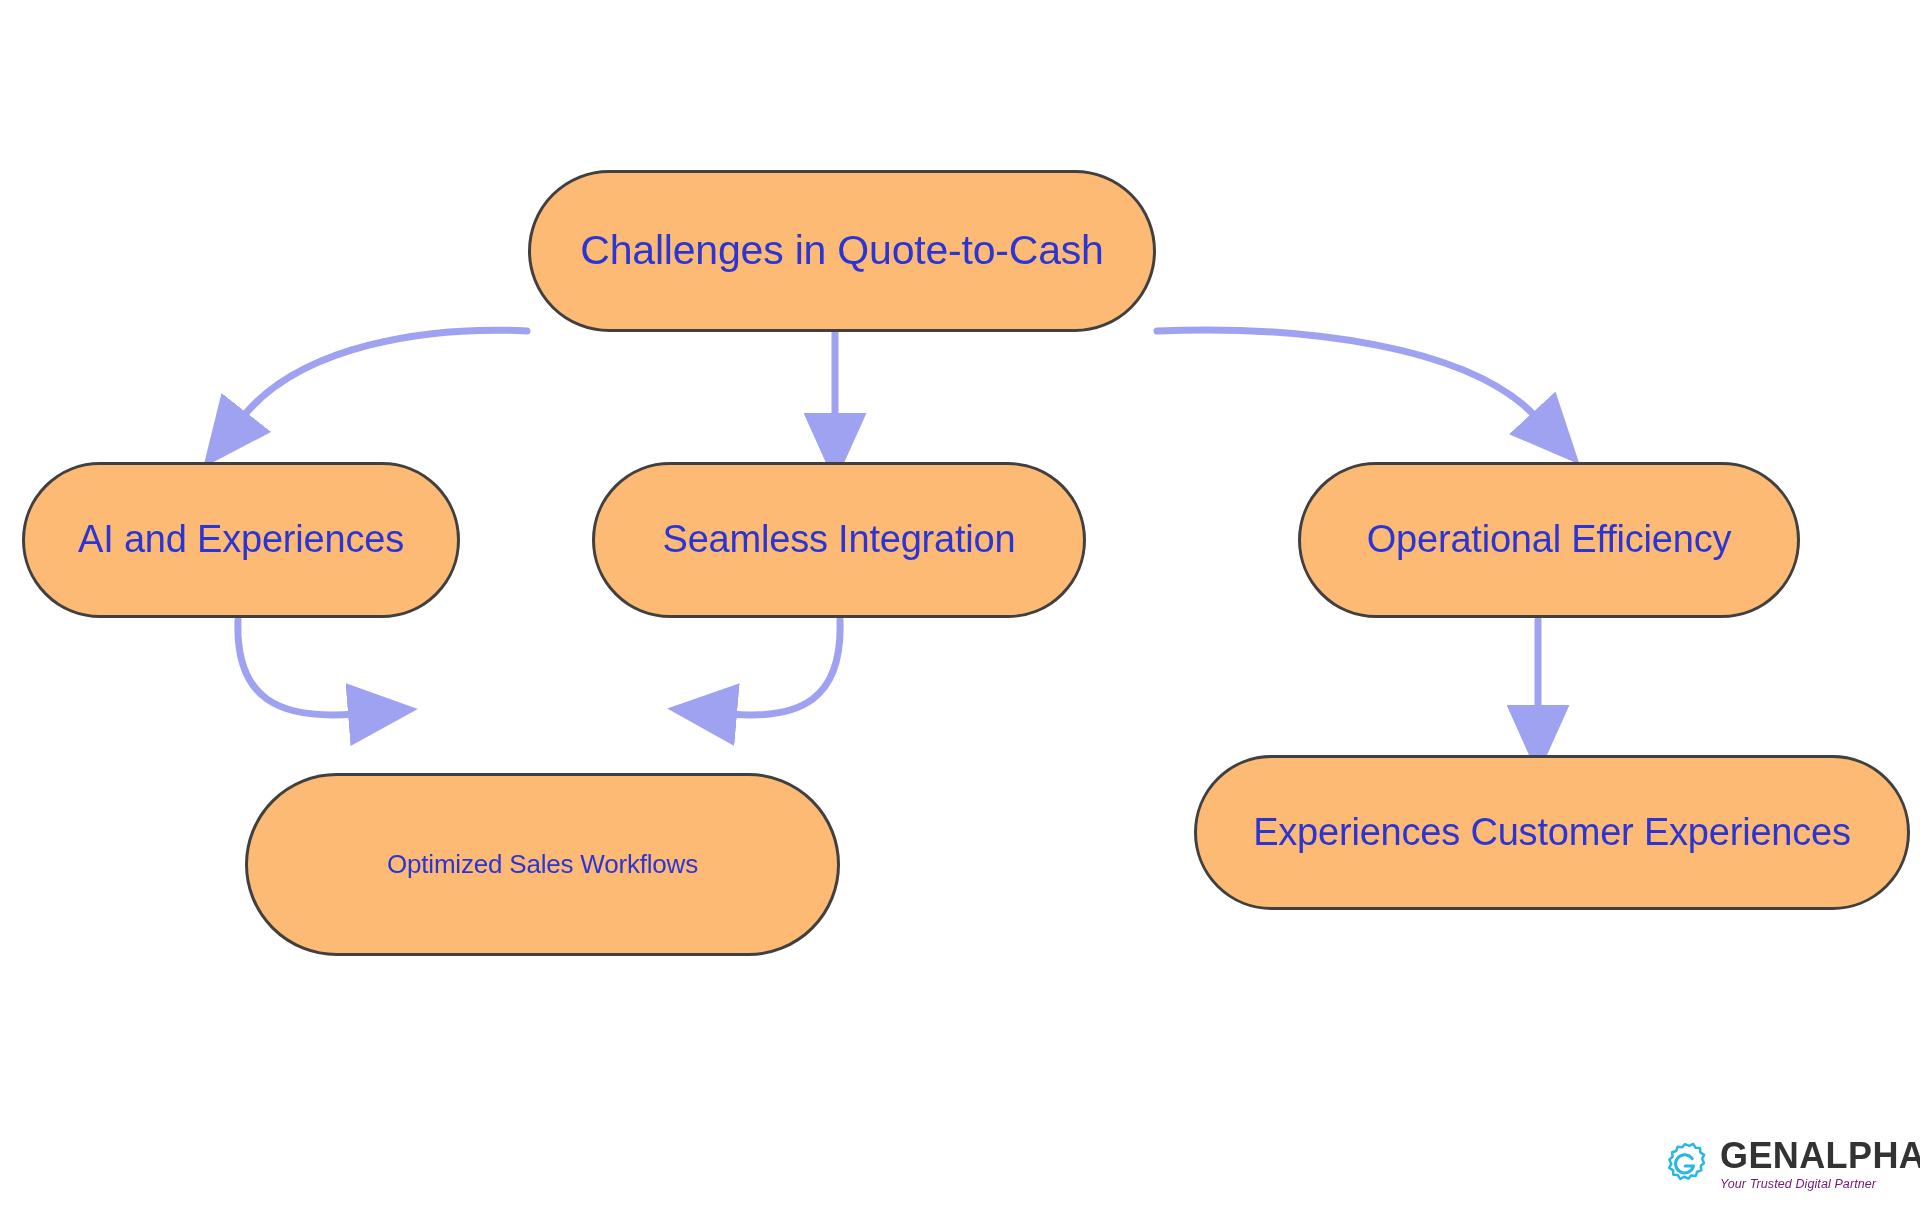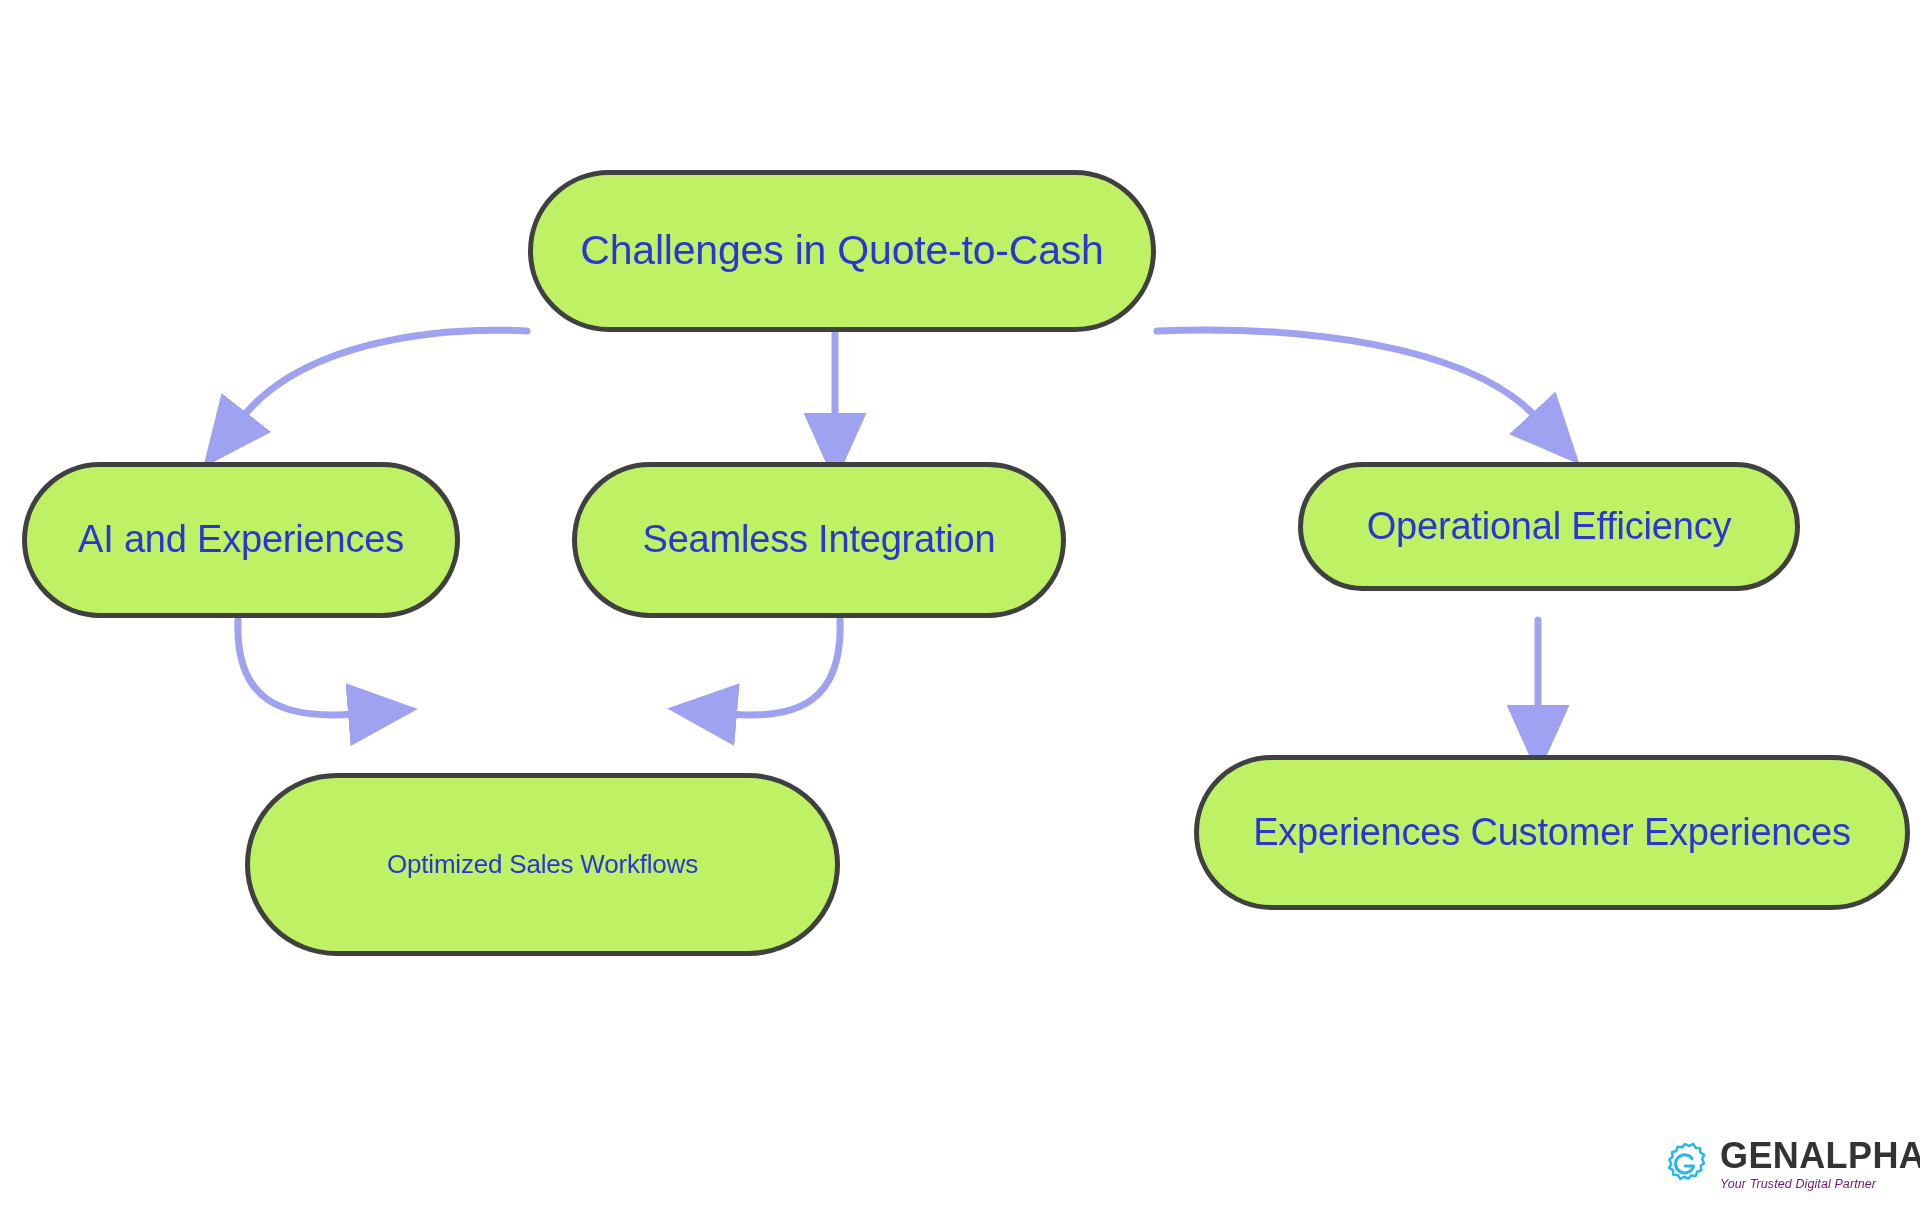--- a/index.html
+++ b/index.html
@@ -26,22 +26,22 @@
     height: 1215px;
     pointer-events: none;
   }
   .node {
     position: absolute;
     box-sizing: border-box;
     display: flex;
     align-items: center;
     justify-content: center;
     text-align: center;
-    background: #bef264;
-    border: 5px solid #404040;
+    background: #fdba74;
+    border: 3px solid #404040;
     border-radius: 999px;
     color: #2B35D4;
     letter-spacing: -0.2px;
     line-height: 1.1;
     padding: 0 34px;
     white-space: nowrap;
     font-weight: 400;
   }
   
   #node-root {
@@ -53,31 +53,31 @@
   }
   
   #node-ai {
     left: 22px;
     top: 462px;
     width: 438px;
     height: 156px;
     font-size: 38px;
   }
   #node-integration {
-    left: 572px;
+    left: 592px;
     top: 462px;
     width: 494px;
     height: 156px;
     font-size: 38px;
   }
   #node-efficiency {
     left: 1298px;
     top: 462px;
     width: 502px;
-    height: 129px;
+    height: 156px;
     font-size: 38px;
     text-align: right;
   }
   
   #node-workflows {
     left: 245px;
     top: 755px;
     width: 595px;
     height: 183px;
     font-size: 26px;

